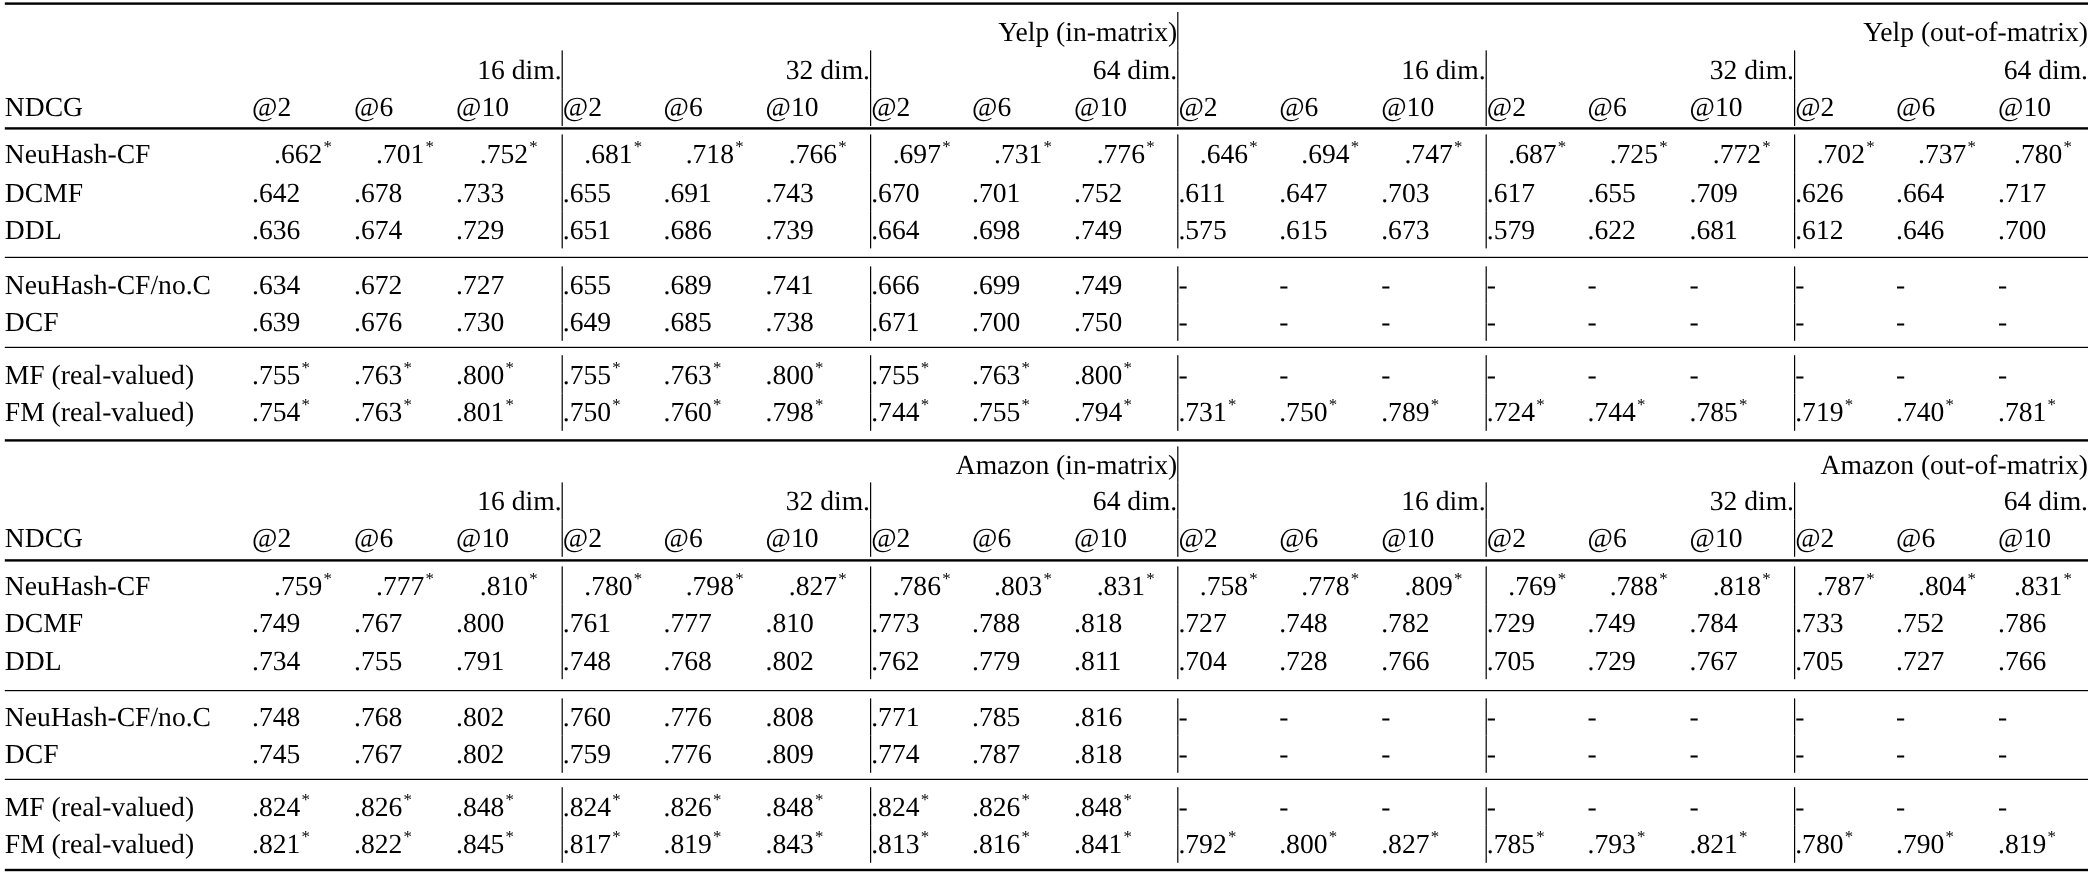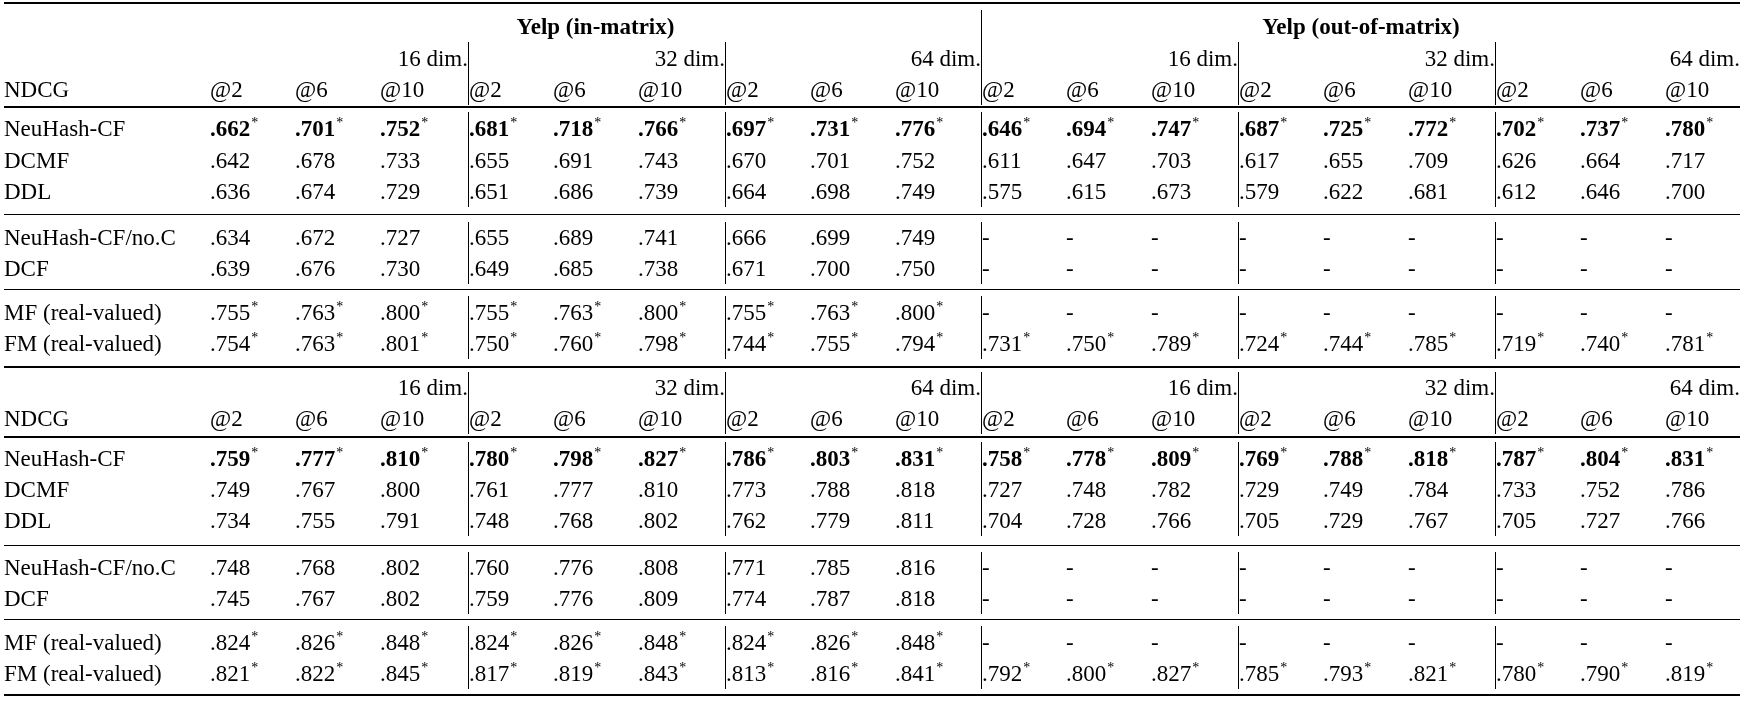--- a/index.html
+++ b/index.html
@@ -8,24 +8,24 @@
     font-family: "Liberation Serif", "DejaVu Serif", serif; color: #000000;
   }
   table.res {
     position: absolute; left: 4px; width: 1736px;
     border-collapse: separate; border-spacing: 0; table-layout: fixed;
     font-size: 23px;
   }
   table.res td { padding: 0; white-space: nowrap; vertical-align: middle; line-height: 1; }
   td.lab { padding-left: 1px; text-align: left; }
   td.c { padding-left: 17px; text-align: left; }
-  td.ttl { text-align: center; font-weight: bold; }
+  td.ttl { text-align: right; }
   td.dim { text-align: right; padding-left: 17px; }
   .vl { border-left: 1px solid #000000; }
-  tr.b td.c { font-weight: bold; }
+  tr.b td.c { font-weight: normal; text-align: center; }
   td.c::after {
     content: attr(data-sig); font-size: 14px; font-weight: normal;
     position: relative; top: -9px; margin-left: 1px;
   }
   tr.rule td { vertical-align: top; }
   .line { background: #000000; width: 100%; }
 </style>
 </head>
 <body>
 
@@ -292,20 +292,25 @@
       <col style="width:85px">
       <col style="width:75px">
 </colgroup>
 <tbody>
 <tr class="rule" style="height:13px">
         <td colspan="19">
           <div class="line" style="margin-top:7px;height:2px"></div>
         </td>
       </tr>
 
+<tr style="height:30px">
+<td class="lab"></td>
+<td class="ttl" colspan="9">Amazon (in-matrix)</td>
+<td class="ttl vl" colspan="9">Amazon (out-of-matrix)</td>
+</tr>
 
 <tr style="height:31px">
 <td class="lab"></td>
 <td class="dim" colspan="3">16 dim.</td>
 <td class="dim vl" colspan="3">32 dim.</td>
 <td class="dim vl" colspan="3">64 dim.</td>
 <td class="dim vl" colspan="3">16 dim.</td>
 <td class="dim vl" colspan="3">32 dim.</td>
 <td class="dim vl" colspan="3">64 dim.</td>
 </tr>

